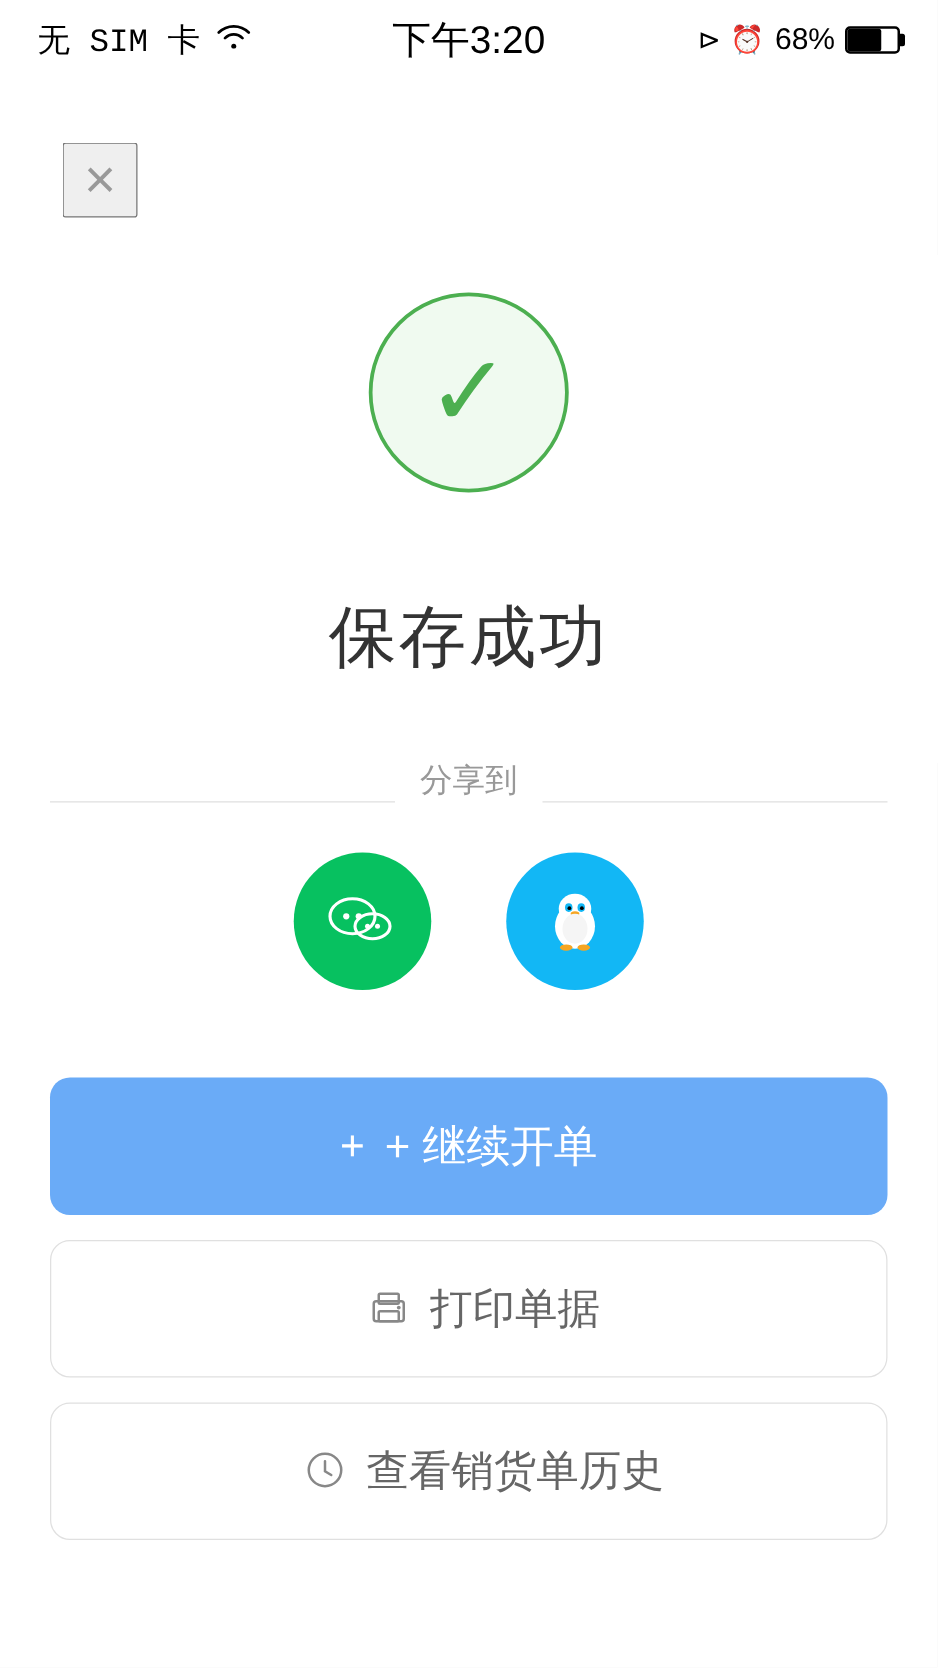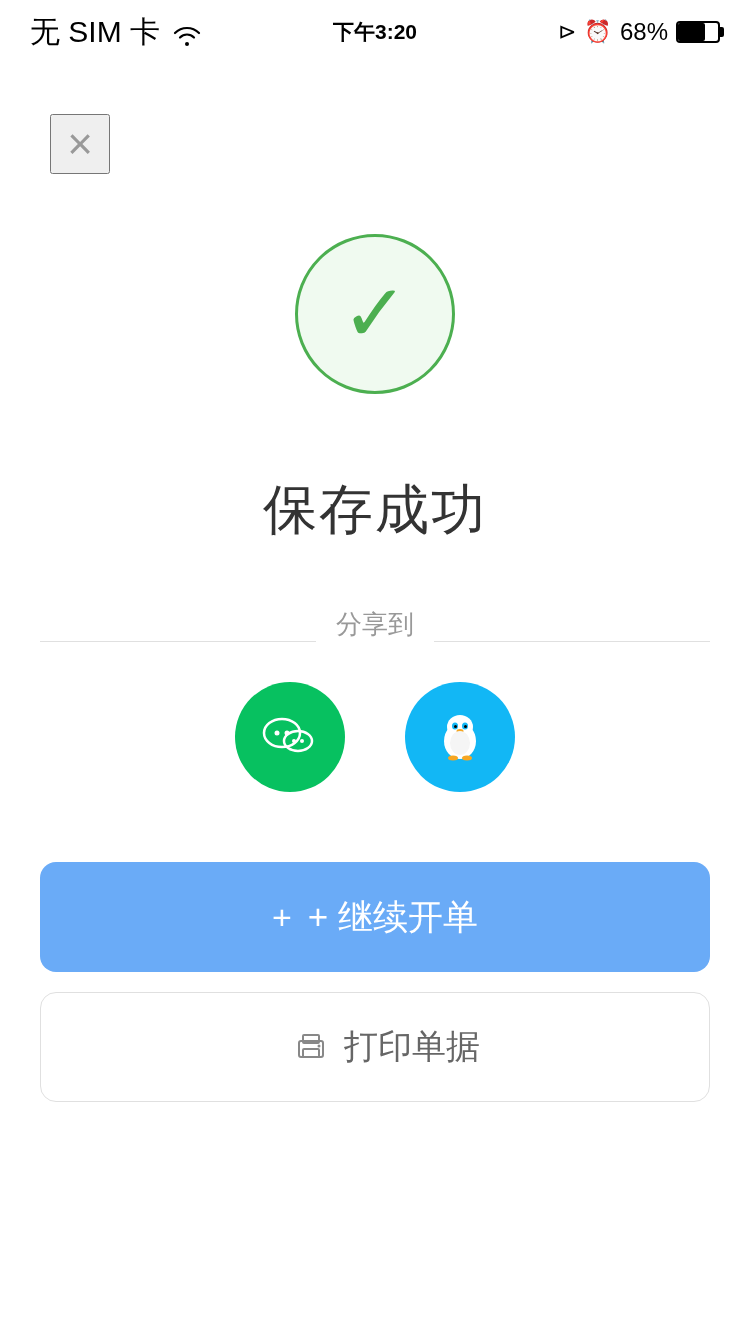--- a/index.html
+++ b/index.html
@@ -21,28 +21,29 @@
       display: flex;
       align-items: center;
       justify-content: space-between;
       padding: 0 30px;
       font-size: 28px;
       color: #000;
     }
 
     .status-left {
       display: flex;
-      align-items: flex-end;
+      align-items: center;
       gap: 12px;
-      font-size: 30px;
+      font-size: 26px;
+      font-family: Liberation Mono, monospace;
     }
 
     .status-center {
-      font-size: 21px;
-      font-weight: 700;
+      font-size: 31px;
+      font-weight: 400;
       position: absolute;
       left: 50%;
       transform: translateX(-50%);
     }
 
     .status-right {
       display: flex;
       align-items: center;
       gap: 8px;
       font-size: 24px;
@@ -331,16 +332,25 @@
         <svg width="34" height="34" viewBox="0 0 34 34" fill="none">
           <rect x="5" y="12" width="24" height="16" rx="2" stroke="#888" stroke-width="2"></rect>
           <rect x="9" y="6" width="16" height="8" rx="1" stroke="#888" stroke-width="2"></rect>
           <rect x="9" y="20" width="16" height="8" rx="1" stroke="#888" stroke-width="2" fill="white"></rect>
           <circle cx="25" cy="17" r="1.5" fill="#888"></circle>
         </svg>
       </span>
       <span class="btn-secondary-text">打印单据</span>
     </button>
 
+    <button class="btn-secondary">
+      <span>
+        <svg width="34" height="34" viewBox="0 0 34 34" fill="none">
+          <circle cx="17" cy="17" r="13" stroke="#888" stroke-width="2"></circle>
+          <path d="M17 10v8l5 3" stroke="#888" stroke-width="2" stroke-linecap="round"></path>
+        </svg>
+      </span>
+      <span class="btn-secondary-text">查看销货单历史</span>
+    </button>
 
   </div>
 
 </div>
 
 </body></html>

